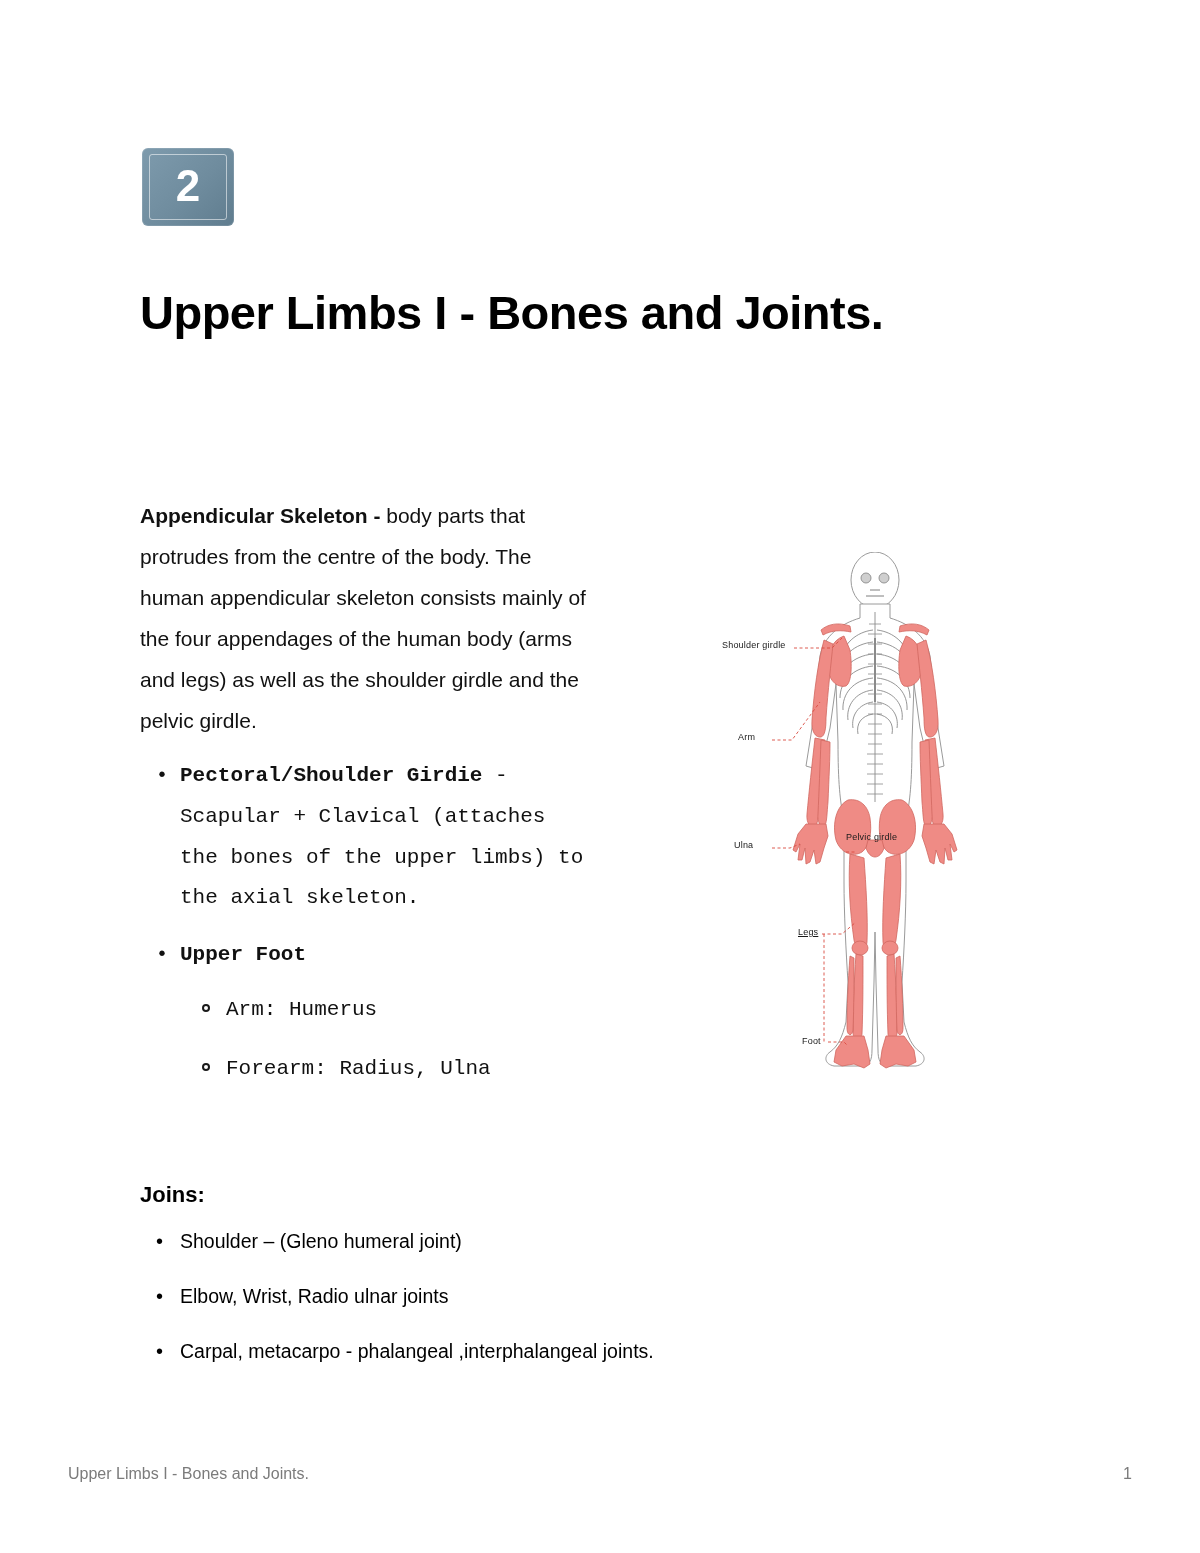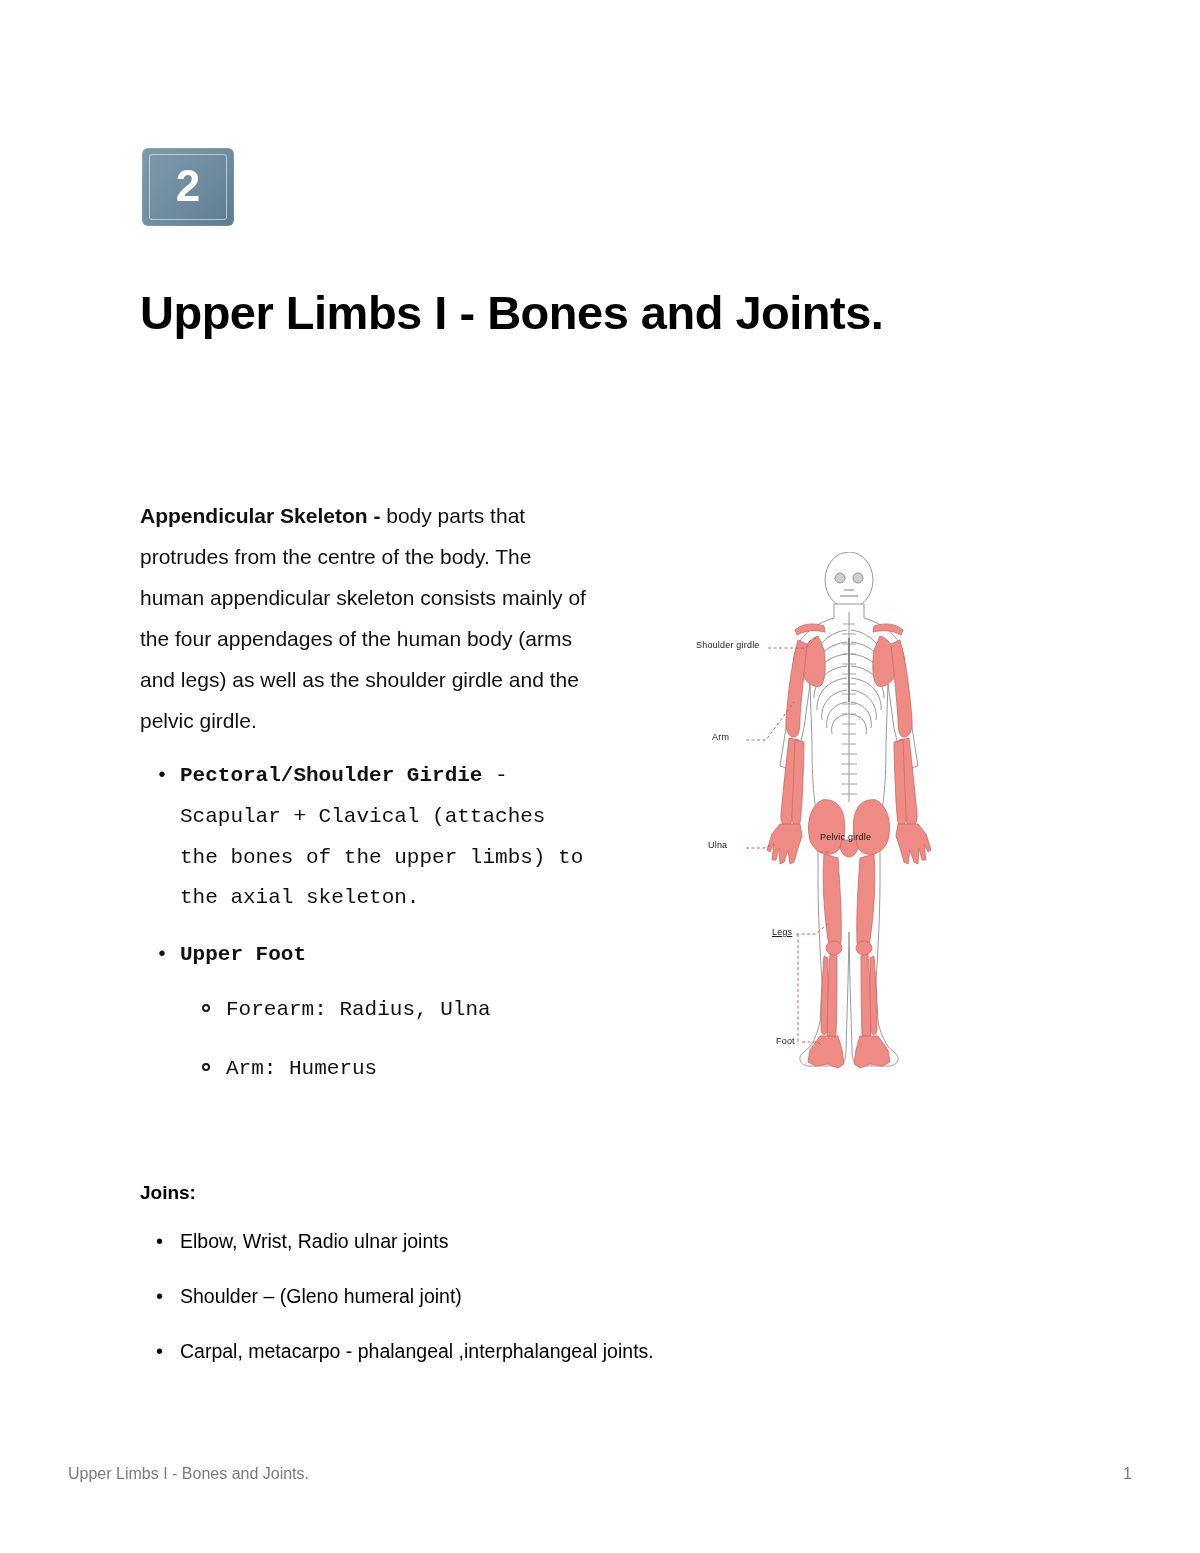--- a/index.html
+++ b/index.html
@@ -119,21 +119,21 @@
     height: 8px;
     border: 2px solid #1a1a1a;
     border-radius: 50%;
     box-sizing: border-box;
   }
 
   .joins-head {
     position: absolute;
     left: 140px;
     top: 1182px;
-    font-size: 19px;
+    font-size: 22px;
     font-weight: bold;
   }
   ul.joins {
     position: absolute;
     left: 140px;
     top: 1222px;
     width: 760px;
     margin: 0;
     padding-left: 40px;
     list-style: none;
@@ -161,21 +161,21 @@
     top: 1465px;
     display: flex;
     justify-content: space-between;
     font-size: 16px;
     color: #7b7b7b;
   }
 
   
   .figure {
     position: absolute;
-    left: 694px;
+    left: 720px;
     top: 552px;
     width: 310px;
     height: 540px;
   }
   .figure svg { display: block; }
   .fig-label {
     position: absolute;
     font-size: 9px;
     color: #1a1a1a;
     font-family: "Liberation Sans", sans-serif;
@@ -198,31 +198,31 @@
   <div class="body-col">
     <p class="para"><b>Appendicular Skeleton - </b><span>body parts that protrudes from the centre of the body. The human appendicular skeleton consists mainly of the four appendages of the human body (arms and legs) as well as the shoulder girdle and the pelvic girdle.</span></p>
 
     <ul class="lvl1">
       <li>
         <b>Pectoral/Shoulder Girdie</b><span> - Scapular + Clavical (attaches the bones of the upper limbs) to the axial skeleton.</span>
       </li>
       <li>
         <b>Upper Foot</b><span></span>
         <ul class="lvl2">
+          <li>Arm: Humerus</li>
           <li>Forearm: Radius, Ulna</li>
-          <li>Arm: Humerus</li>
         </ul>
       </li>
     </ul>
   </div>
 
   <div class="joins-head">Joins:</div>
   <ul class="joins">
+    <li>Shoulder – (Gleno humeral joint)</li>
     <li>Elbow, Wrist, Radio ulnar joints</li>
-    <li>Shoulder – (Gleno humeral joint)</li>
     <li>Carpal, metacarpo - phalangeal ,interphalangeal joints.</li>
   </ul>
 
   <div class="figure">
     <svg width="310" height="540" viewBox="0 0 310 540">
 
       <g stroke="#9a9a9a" stroke-width="1" fill="#ffffff">
 
         <ellipse cx="155" cy="28" rx="24" ry="28"></ellipse>
 

